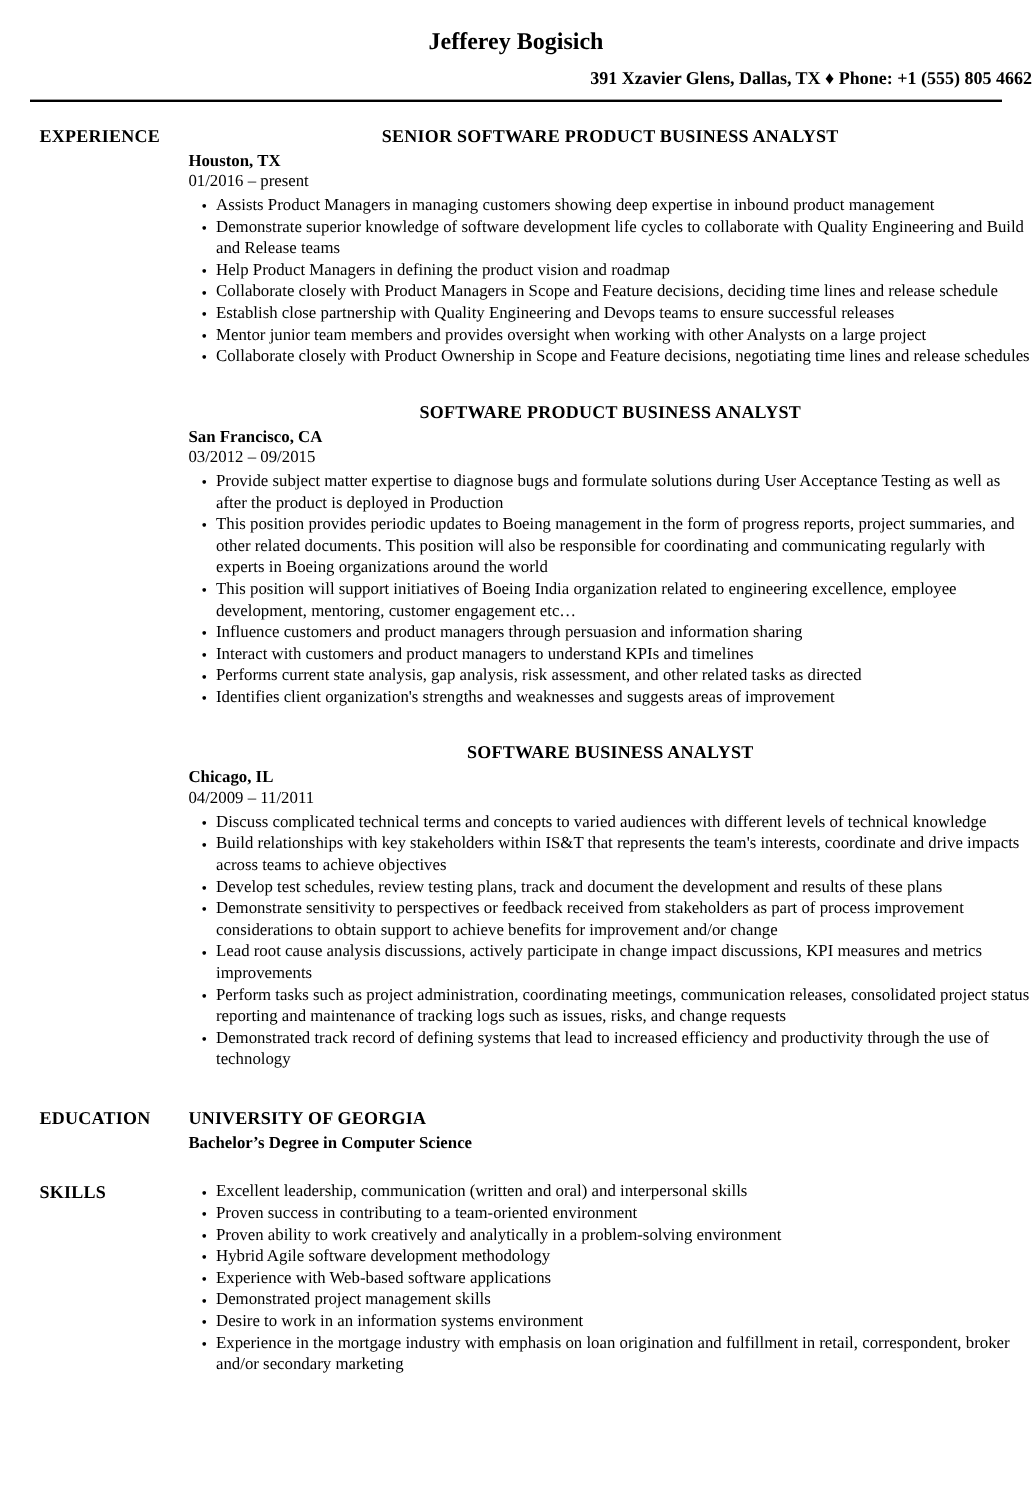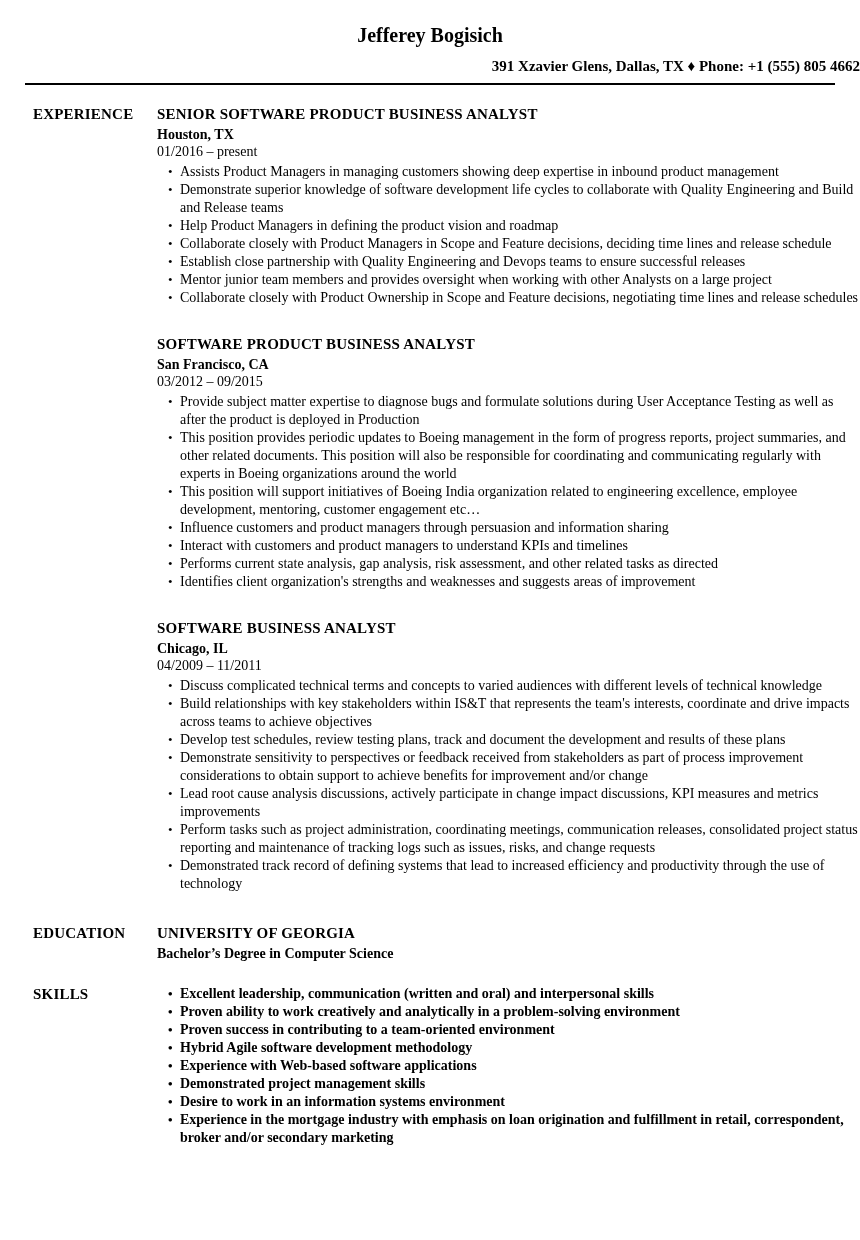--- a/index.html
+++ b/index.html
@@ -52,20 +52,21 @@
     font-weight: bold;
     line-height: 19px;
     letter-spacing: 0.2px;
   }
   .job + .job { margin-top: 28px; }
   .job-title {
     font-size: 15px;
     font-weight: bold;
     line-height: 19px;
     letter-spacing: 0.2px;
+    text-align: center;
   }
   .job-location {
     font-size: 14px;
     font-weight: bold;
     line-height: 17px;
     margin-top: 2px;
   }
   .job-dates {
     font-size: 14px;
     line-height: 17px;
@@ -93,21 +94,21 @@
     font-weight: bold;
     line-height: 19px;
     letter-spacing: 0.2px;
   }
   .edu-degree {
     font-size: 14px;
     font-weight: bold;
     line-height: 19px;
     margin-top: 1px;
   }
-  .skills-col ul.bullets { margin-top: 0; font-weight: bold; }
+  .skills-col ul.bullets { margin-top: 0; }
 </style>
 </head>
 <body>
 
 <div class="page">
 
   <div class="doc-name">Jefferey Bogisich</div>
   <div class="doc-contact">391 Xzavier Glens, Dallas, TX ♦ Phone: +1 (555) 805 4662</div>
   <hr class="header-rule">
 
@@ -171,22 +172,22 @@
         <div class="edu-school">UNIVERSITY OF GEORGIA</div>
         <div class="edu-degree">Bachelor’s Degree in Computer Science</div>
       </div>
     </div>
 
     <div class="section section-skills">
       <div class="section-label">SKILLS</div>
       <div class="skills-col">
         <ul class="bullets">
             <li>Excellent leadership, communication (written and oral) and interpersonal skills</li>
+            <li>Proven success in contributing to a team-oriented environment</li>
             <li>Proven ability to work creatively and analytically in a problem-solving environment</li>
-            <li>Proven success in contributing to a team-oriented environment</li>
             <li>Hybrid Agile software development methodology</li>
             <li>Experience with Web-based software applications</li>
             <li>Demonstrated project management skills</li>
             <li>Desire to work in an information systems environment</li>
             <li>Experience in the mortgage industry with emphasis on loan origination and fulfillment in retail, correspondent, broker and/or secondary marketing</li>
           </ul>
       </div>
     </div>
 
   </div>

